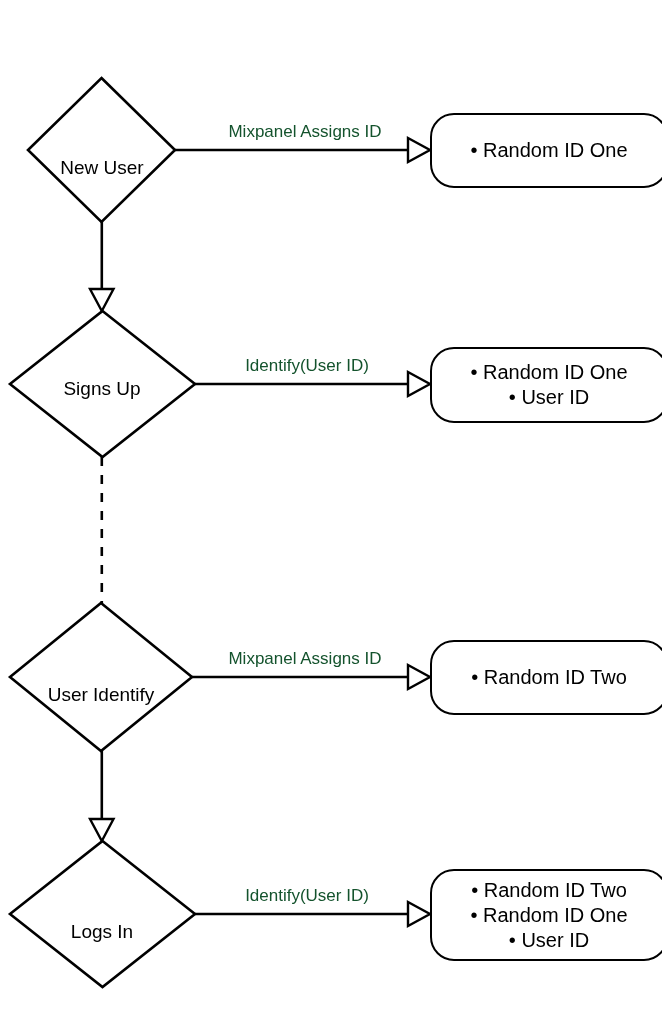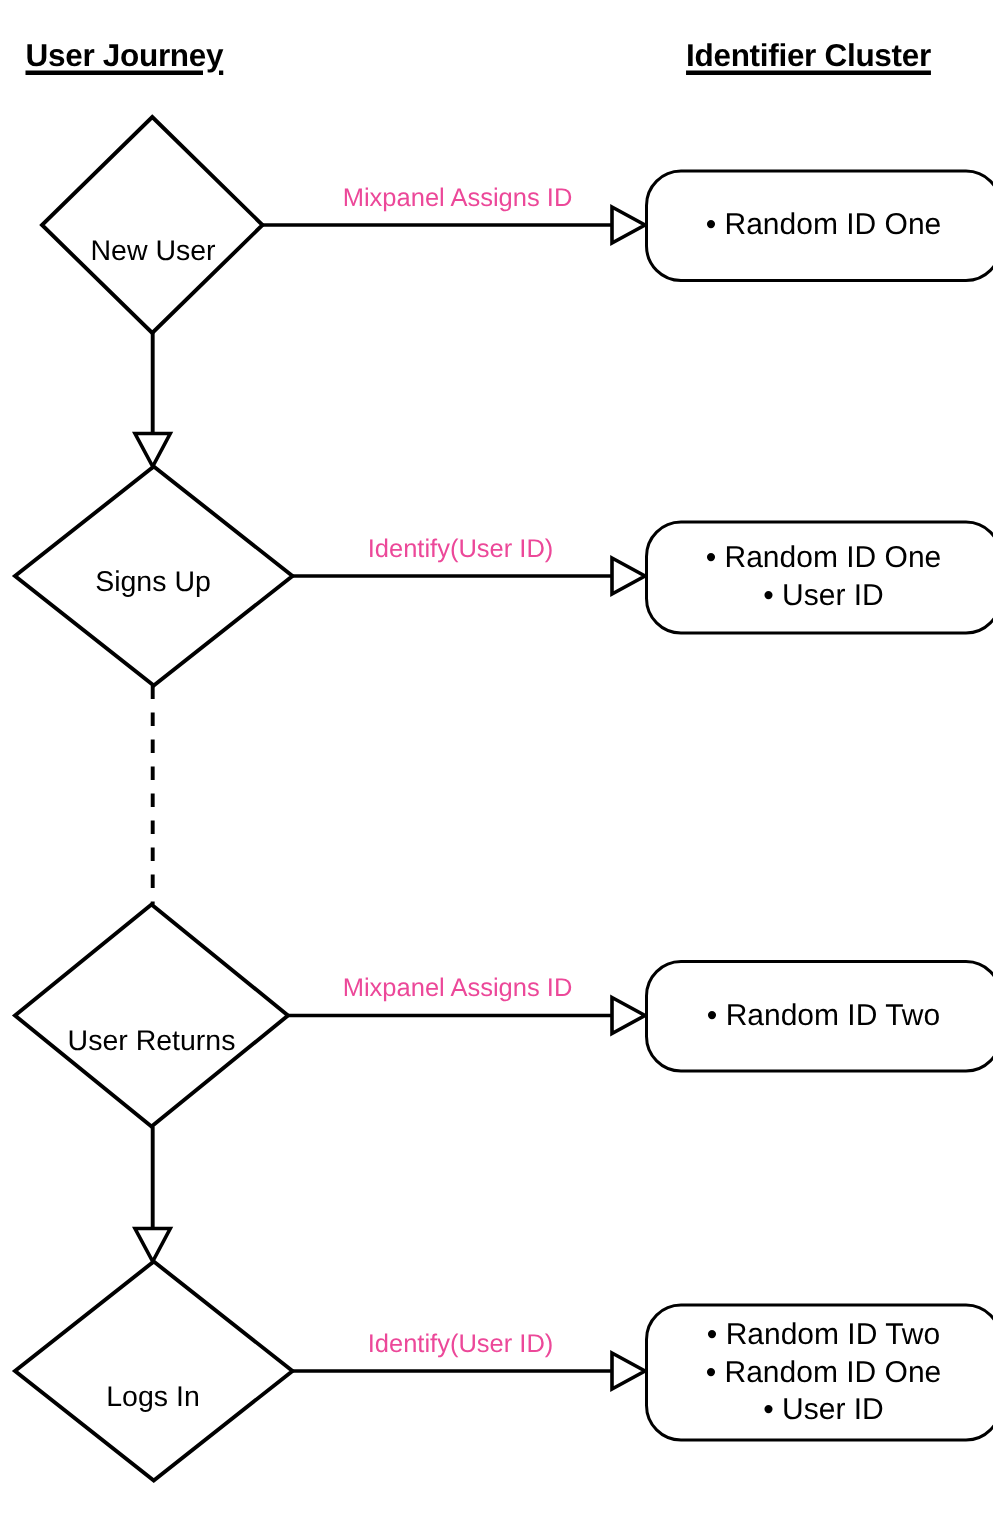--- a/index.html
+++ b/index.html
@@ -66,21 +66,21 @@
     white-space: nowrap;
     text-align: center;
     transform: translate(-50%, -50%);
     margin-top: 17px;
   }
 
   
   .edge-label {
     position: absolute;
     font-size: 17px;
-    color: #ec4899;
+    color: #14532d;
     white-space: nowrap;
     text-align: center;
     transform: translate(-50%, -100%);
   }
 
   
   .cluster-box {
     position: absolute;
     left: 430px;
     box-sizing: border-box;
@@ -99,23 +99,21 @@
     color: #000000;
     white-space: nowrap;
     text-align: center;
   }
 </style>
 </head>
 <body>
 
 <div id="diagram-root">
 
-  <div class="col-header" id="header-user-journey">User Journey</div>
 
-  <div class="col-header" id="header-identifier-cluster">Identifier Cluster</div>
 
   <svg id="line-layer" viewBox="0 0 662 1024" width="662" height="1024">
 
     <polygon points="101.5,78 175,150 101.5,222 28,150" fill="#ffffff" stroke="#000000" stroke-width="2.6"></polygon>
 
     <polygon points="102.5,311 195,384 102.5,457 10,384" fill="#ffffff" stroke="#000000" stroke-width="2.6"></polygon>
 
     <polygon points="101,603 192,677 101,751 10,677" fill="#ffffff" stroke="#000000" stroke-width="2.6"></polygon>
 
     <polygon points="102.5,841 195,914 102.5,987 10,914" fill="#ffffff" stroke="#000000" stroke-width="2.6"></polygon>
@@ -138,21 +136,21 @@
     <line x1="101.8" y1="457" x2="101.8" y2="603" stroke="#000000" stroke-width="2.6" stroke-dasharray="9 9"></line>
 
     <line x1="101.8" y1="751" x2="101.8" y2="819" stroke="#000000" stroke-width="2.6"></line>
     <polygon points="90,819 113.5,819 101.8,841" fill="#ffffff" stroke="#000000" stroke-width="2.4" stroke-linejoin="miter"></polygon>
   </svg>
 
   <div class="diamond-label" style="left:102px; top:151px;">New User</div>
 
   <div class="diamond-label" style="left:102px; top:372px;">Signs Up</div>
 
-  <div class="diamond-label" style="left:101px; top:678px;">User Returns</div>
+  <div class="diamond-label" style="left:101px; top:678px;">User Identify</div>
 
   <div class="diamond-label" style="left:102px; top:915px;">Logs In</div>
 
   <div class="edge-label" style="left:305px; top:142px;">Mixpanel Assigns ID</div>
 
   <div class="edge-label" style="left:307px; top:376px;">Identify(User ID)</div>
 
   <div class="edge-label" style="left:305px; top:669px;">Mixpanel Assigns ID</div>
 
   <div class="edge-label" style="left:307px; top:906px;">Identify(User ID)</div>

